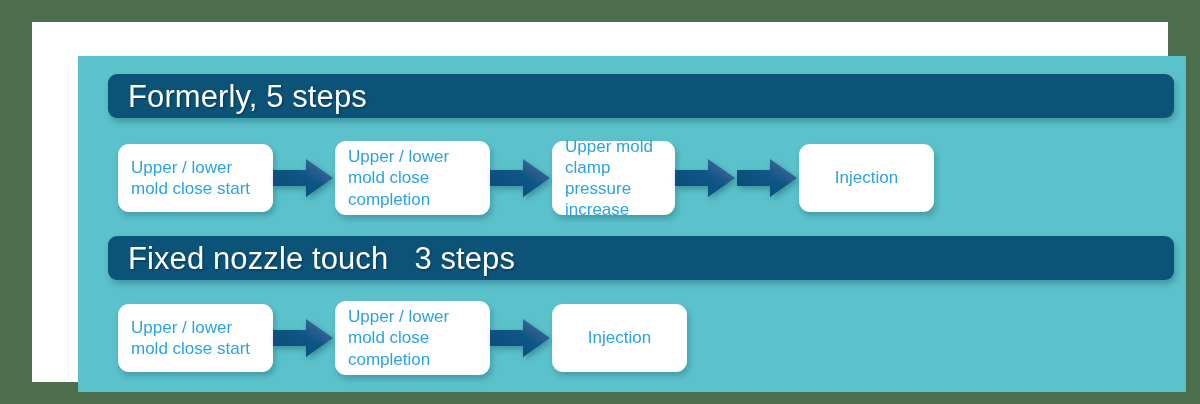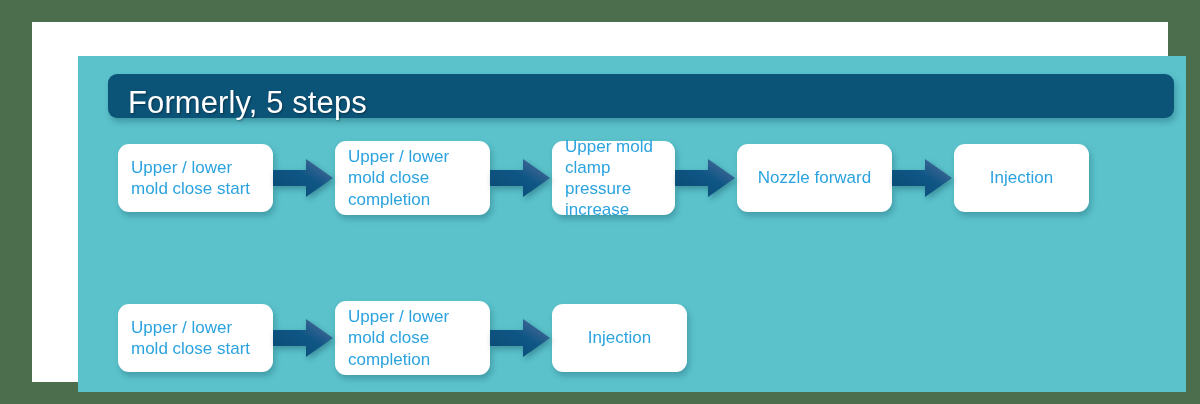--- a/index.html
+++ b/index.html
@@ -42,21 +42,21 @@
     position: absolute;
     left: 76px;
     height: 44px;
     width: 1066px;
     background: #0b5377;
     border-radius: 9px;
     box-shadow: 2px 4px 6px rgba(0, 60, 80, 0.30);
     display: flex;
     align-items: center;
   }
-  .banner-1 { top: 52px; align-items: flex-end; }
+  .banner-1 { top: 52px; }
   .banner-2 { top: 214px; }
 
   .banner-text {
     color: #ffffff;
     font-size: 31px;
     line-height: 1;
     padding-left: 20px;
     letter-spacing: 0.1px;
     white-space: pre;
     text-shadow: 1px 1px 2px rgba(0, 0, 0, 0.35);
@@ -187,43 +187,43 @@
           <linearGradient id="ag3" x1="0" y1="1" x2="1" y2="0">
             <stop offset="0%" stop-color="#0a4a73"></stop>
             <stop offset="55%" stop-color="#0f5685"></stop>
             <stop offset="100%" stop-color="#5a6f9e"></stop>
           </linearGradient>
         </defs>
         <polygon points="0,13 33,13 33,2 60,21 33,40 33,29 0,29" fill="url(#ag3)"></polygon>
       </svg>
     </div>
 
-    <div class="step center w-nozzle">
-      <span class="step-label">Nozzle forward</span>
-    </div>
 
     <div class="arrow">
       <svg viewBox="0 0 62 42" xmlns="http://www.w3.org/2000/svg">
         <defs>
           <linearGradient id="ag4" x1="0" y1="1" x2="1" y2="0">
             <stop offset="0%" stop-color="#0a4a73"></stop>
             <stop offset="55%" stop-color="#0f5685"></stop>
             <stop offset="100%" stop-color="#5a6f9e"></stop>
           </linearGradient>
         </defs>
         <polygon points="0,13 33,13 33,2 60,21 33,40 33,29 0,29" fill="url(#ag4)"></polygon>
       </svg>
     </div>
 
     <div class="step center w-injection">
       <span class="step-label">Injection</span>
     </div>
 
   </div>
 
+  <div class="banner banner-2">
+    <span class="banner-text">Fixed nozzle touch   3 steps</span>
+  </div>
 
   <div class="flow flow-2">
 
     <div class="step w-start">
       <span class="step-label">Upper / lower
 mold close start</span>
     </div>
 
     <div class="arrow">
       <svg viewBox="0 0 62 42" xmlns="http://www.w3.org/2000/svg">

